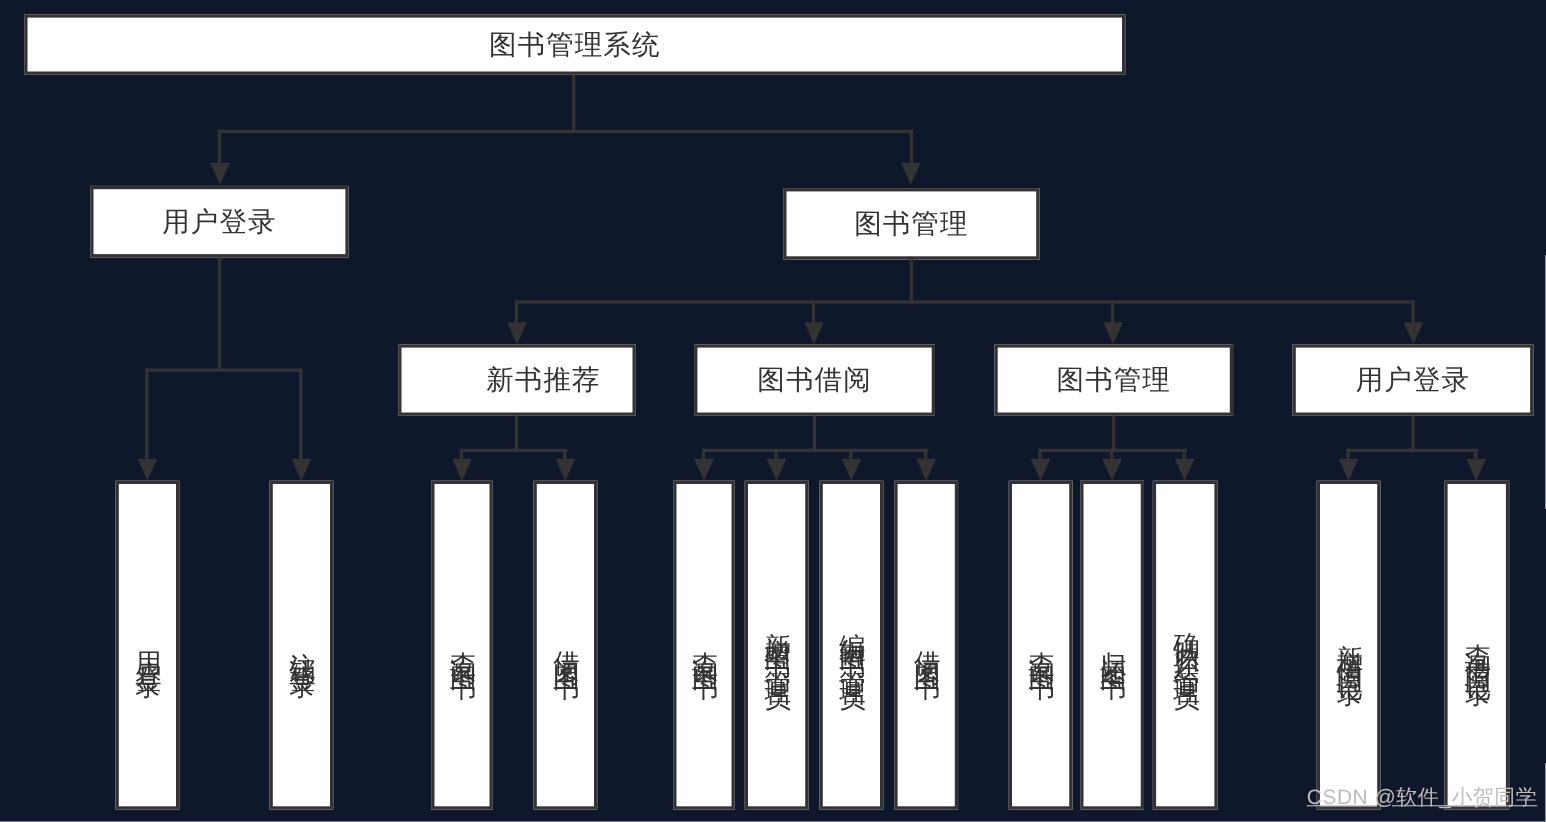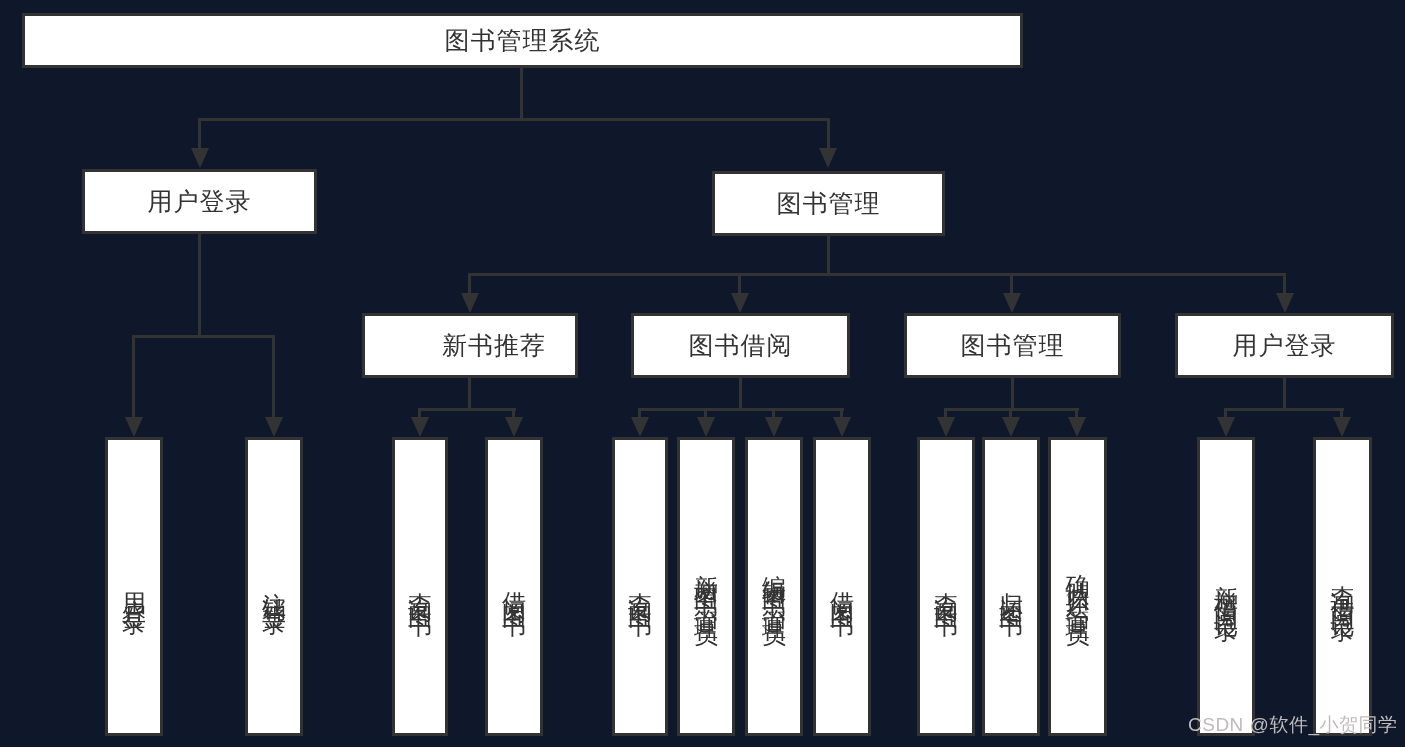--- a/index.html
+++ b/index.html
@@ -36,20 +36,21 @@
     border-right:9px solid transparent;
     border-top:20px solid #333333;
   }
   .watermark{
     position:absolute;
     left:1188px;top:712px;
     font-size:19px;
     color:#c0bbbb;
     letter-spacing:0.5px;
     white-space:nowrap;
+    text-decoration:underline;
   }
 </style>
 </head>
 <body>
 
 <div id="stage">
 
   <div class="box" style="left:22px;top:13px;width:1001px;height:55px;">
     <span>图书管理系统</span>
   </div>

